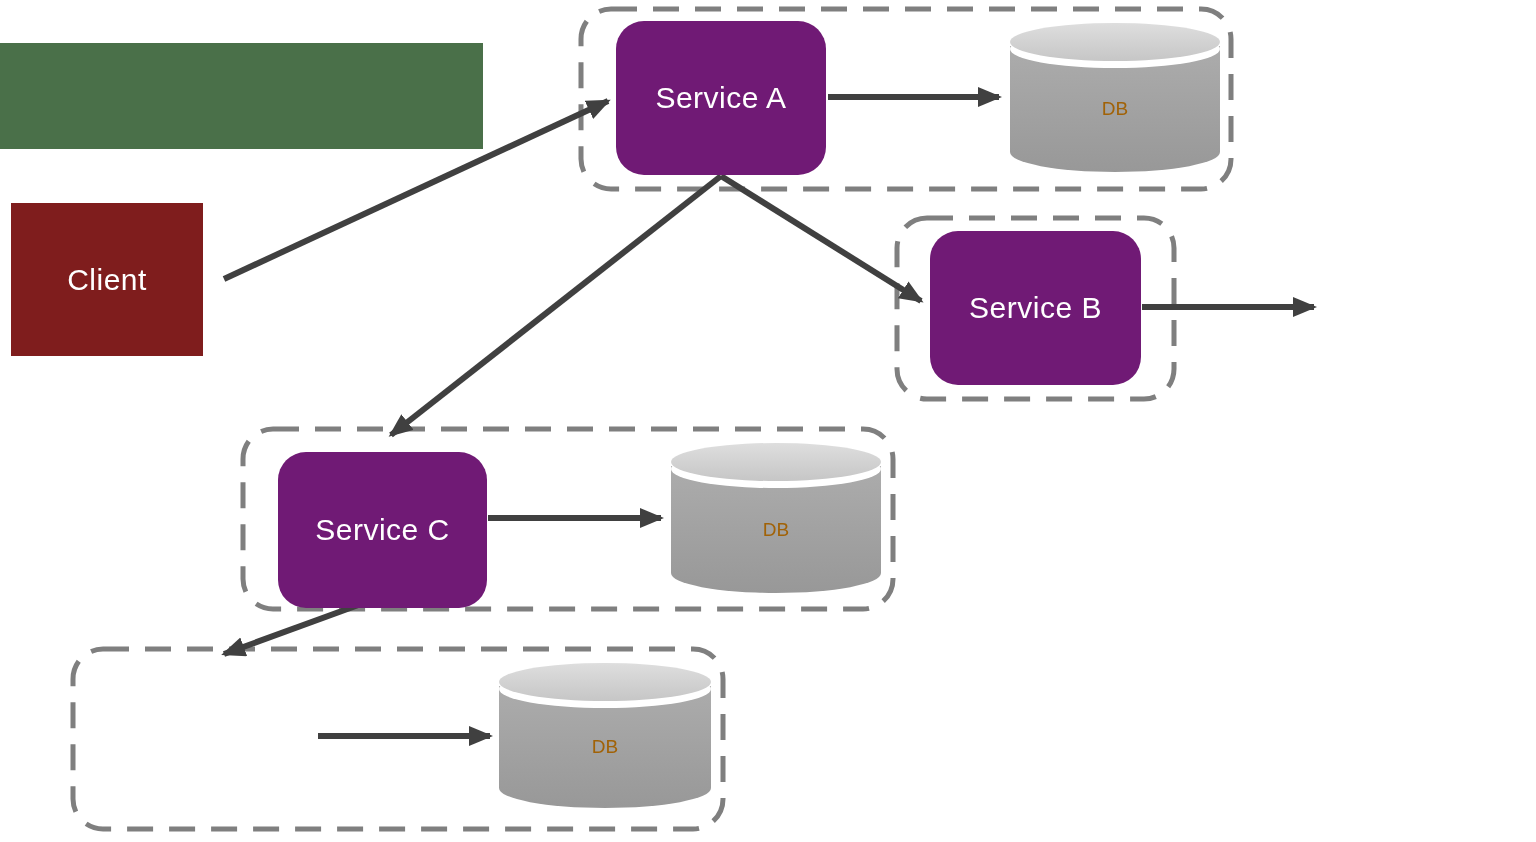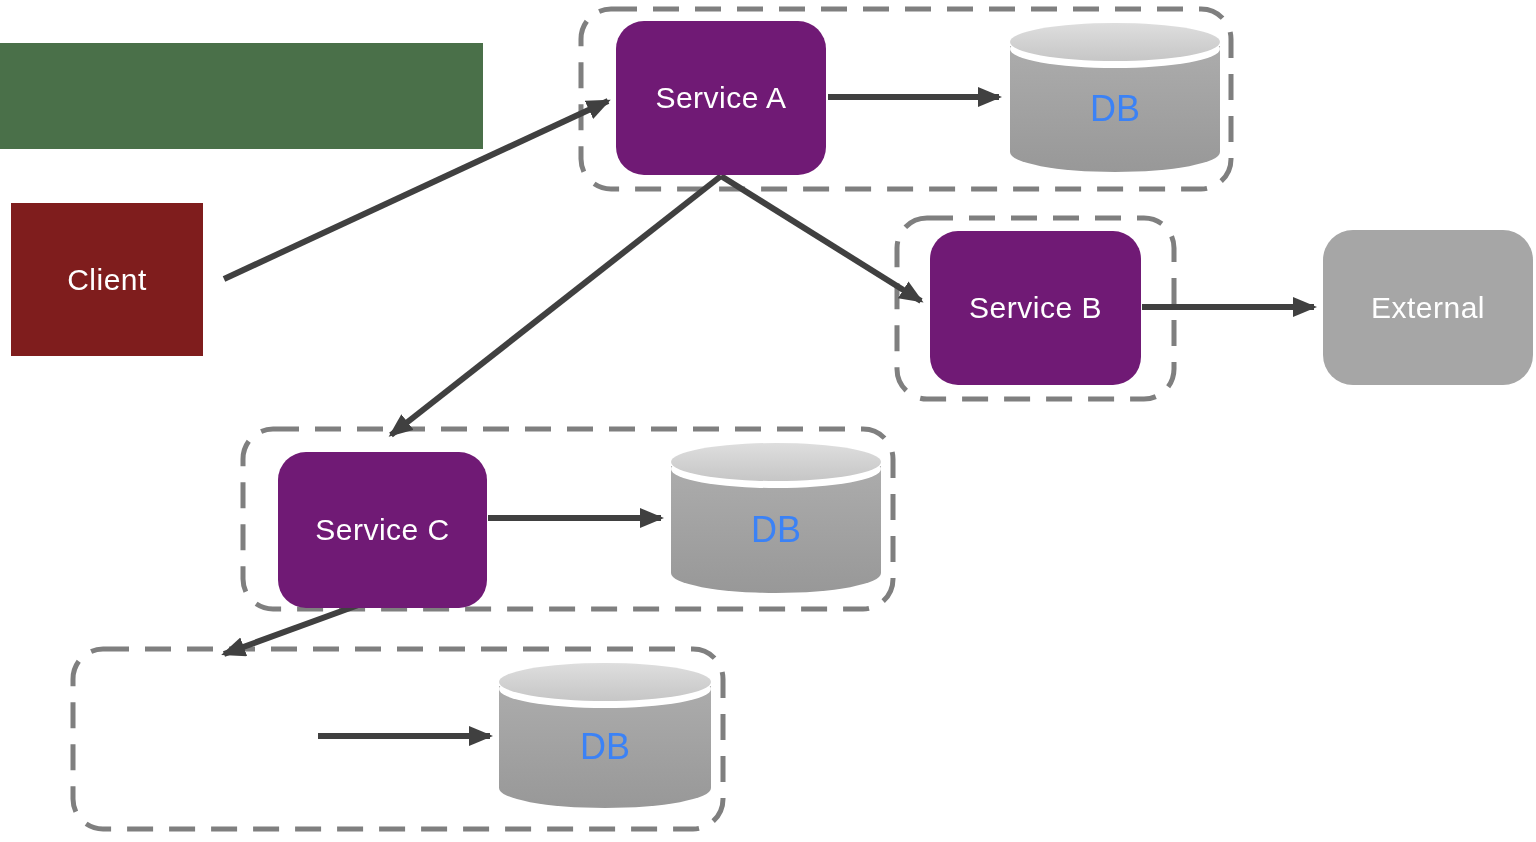--- a/index.html
+++ b/index.html
@@ -21,21 +21,21 @@
   .svc-d{left:107px;top:658px;width:210px;height:155px;}
   .ext{left:1323px;top:230px;width:210px;height:155px;background:#A6A6A6;border-radius:30px;}
   
   .cyl{position:absolute;z-index:2;}
   .cyl-a{left:1010px;top:23px;width:210px;height:149px;}
   .cyl-c{left:671px;top:443px;width:210px;height:150px;}
   .cyl-d{left:499px;top:663px;width:212px;height:145px;}
   .cyl .rim{position:absolute;left:0;right:0;top:7px;height:38px;background:#FFFFFF;border-radius:50%;z-index:2;}
   .cyl .top{position:absolute;left:0;right:0;top:0;height:38px;background:linear-gradient(180deg,#DEDEDE 0%,#C6C6C6 100%);border-radius:50%;z-index:3;}
   .cyl .body{position:absolute;left:0;right:0;top:23px;bottom:0;background:linear-gradient(180deg,#ACACAC 0%,#989898 100%);border-radius:0 0 50% 50% / 0 0 20px 20px;z-index:1;}
-  .cyl .lbl{position:absolute;left:0;right:0;top:23px;bottom:0;display:flex;align-items:center;justify-content:center;color:#3b82f6;font-size:36px;z-index:4;}
+  .cyl .lbl{position:absolute;left:0;right:0;top:23px;bottom:0;display:flex;align-items:center;justify-content:center;color:#a16207;font-size:19px;z-index:4;}
 </style>
 </head>
 <body>
 
 <div class="stage">
 
   <svg width="1536" height="842" viewBox="0 0 1536 842">
     <defs>
       <marker id="ah" markerWidth="30" markerHeight="24" refX="21" refY="10" orient="auto" markerUnits="userSpaceOnUse">
         <path d="M0,0 L24,10 L0,20 Z" fill="#404040"></path>
@@ -66,23 +66,20 @@
   <div class="shape svc svc-a">
     <span class="label">Service A</span>
   </div>
   <div class="shape svc svc-b">
     <span class="label">Service B</span>
   </div>
   <div class="shape svc svc-c">
     <span class="label">Service C</span>
   </div>
 
-  <div class="shape ext">
-    <span class="label">External</span>
-  </div>
 
   <div class="cyl cyl-a">
     <div class="rim"></div>
     <div class="top"></div>
     <div class="body"></div>
     <div class="lbl">DB</div>
   </div>
   <div class="cyl cyl-c">
     <div class="rim"></div>
     <div class="top"></div>

